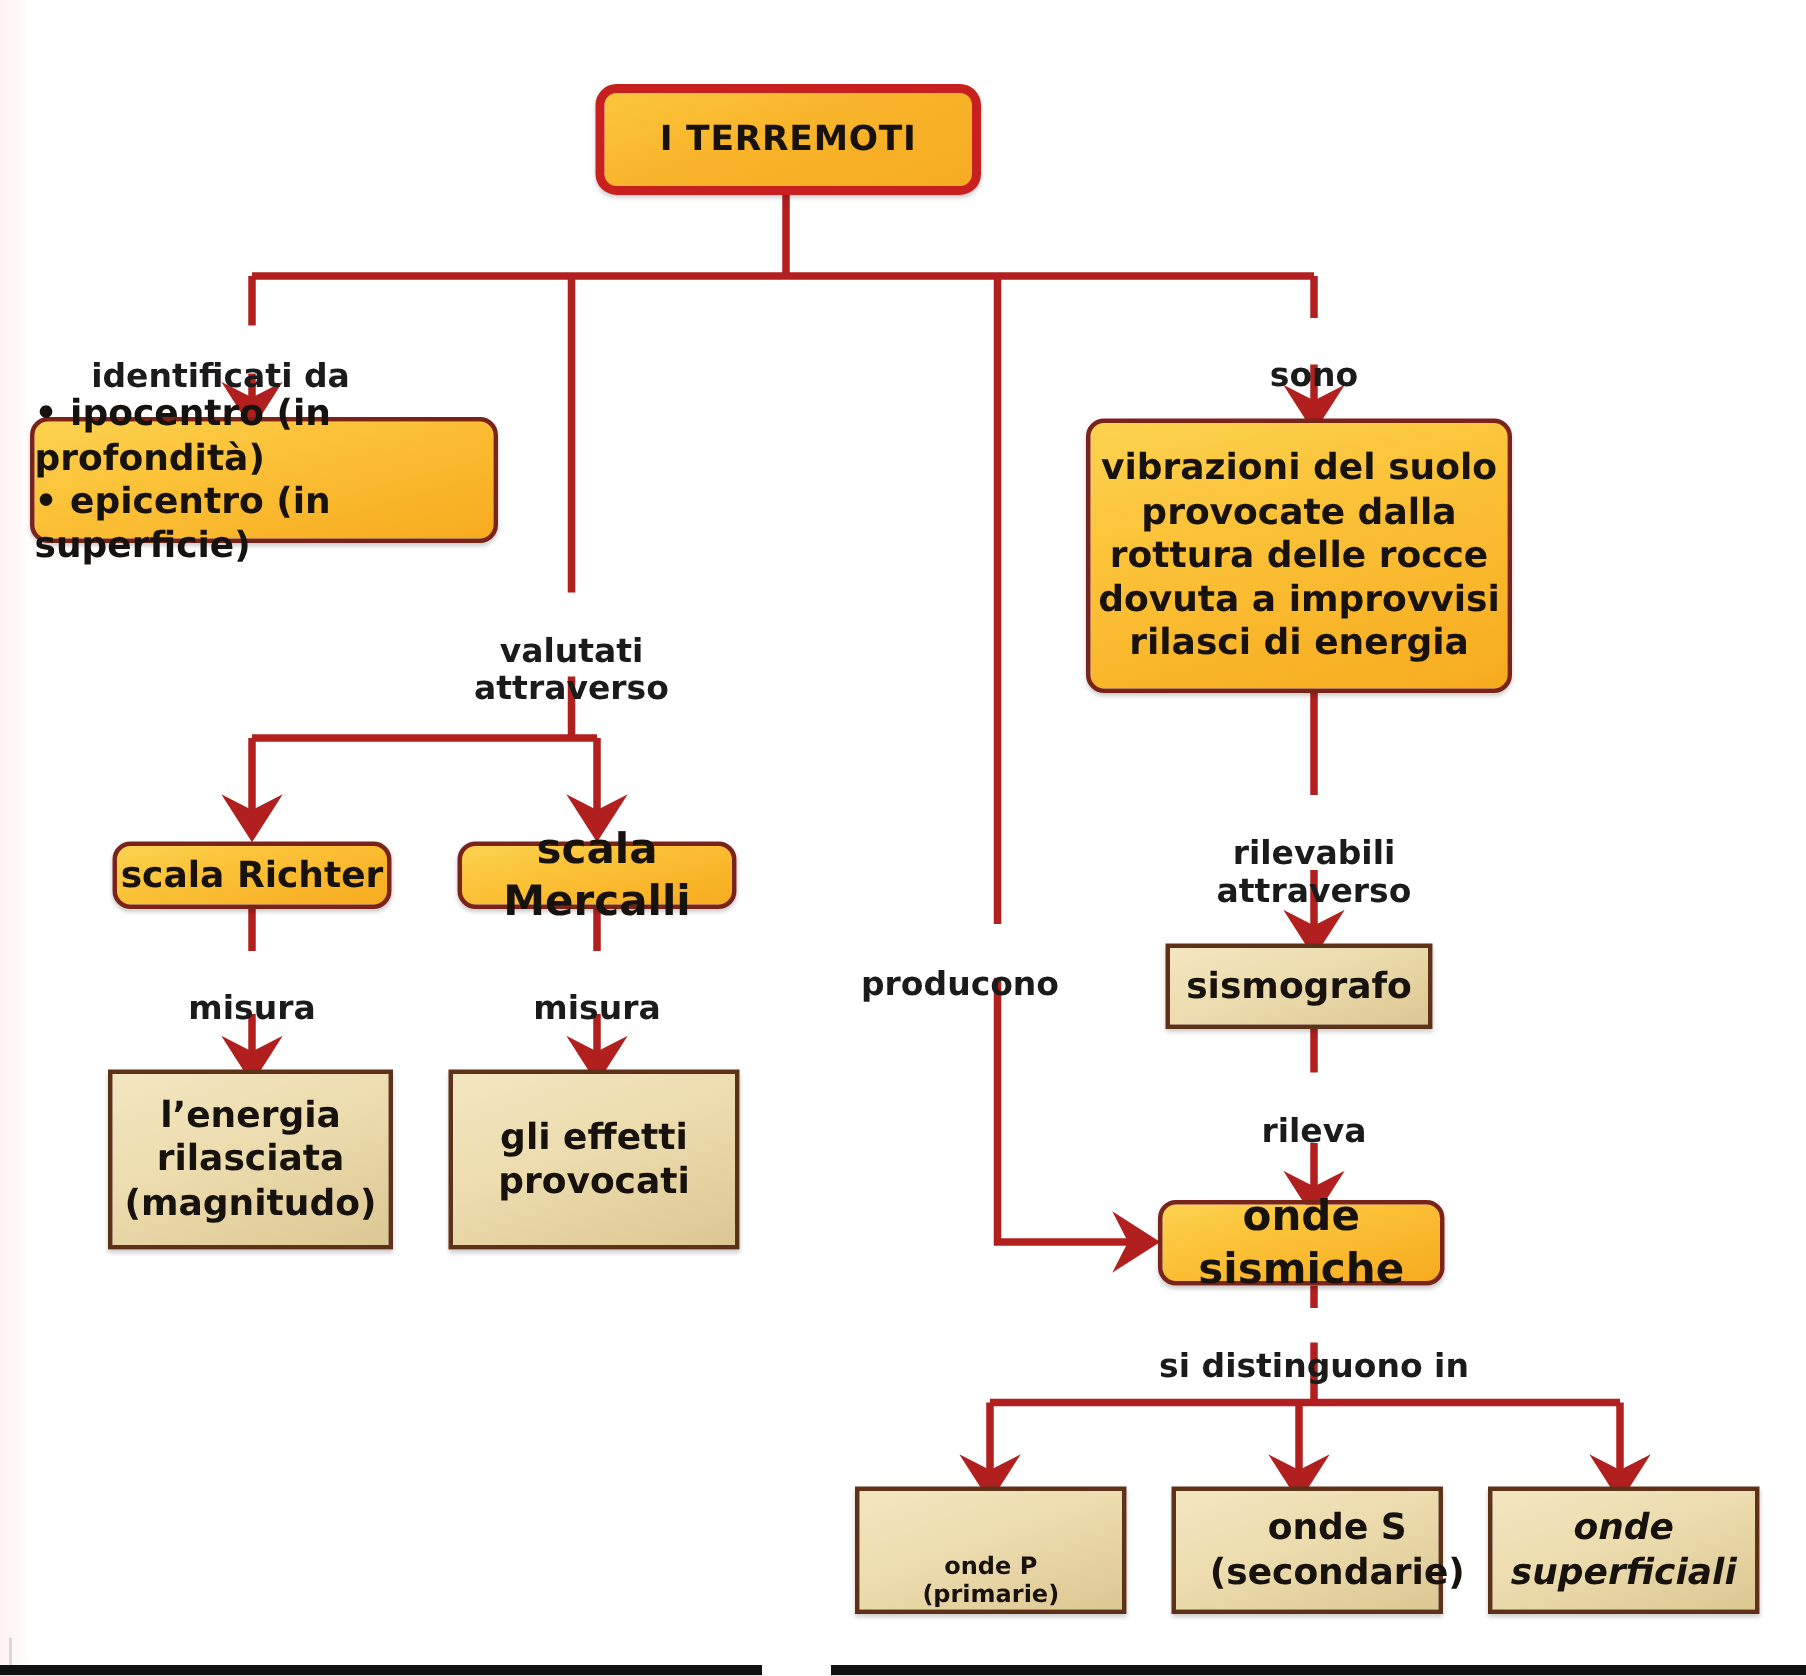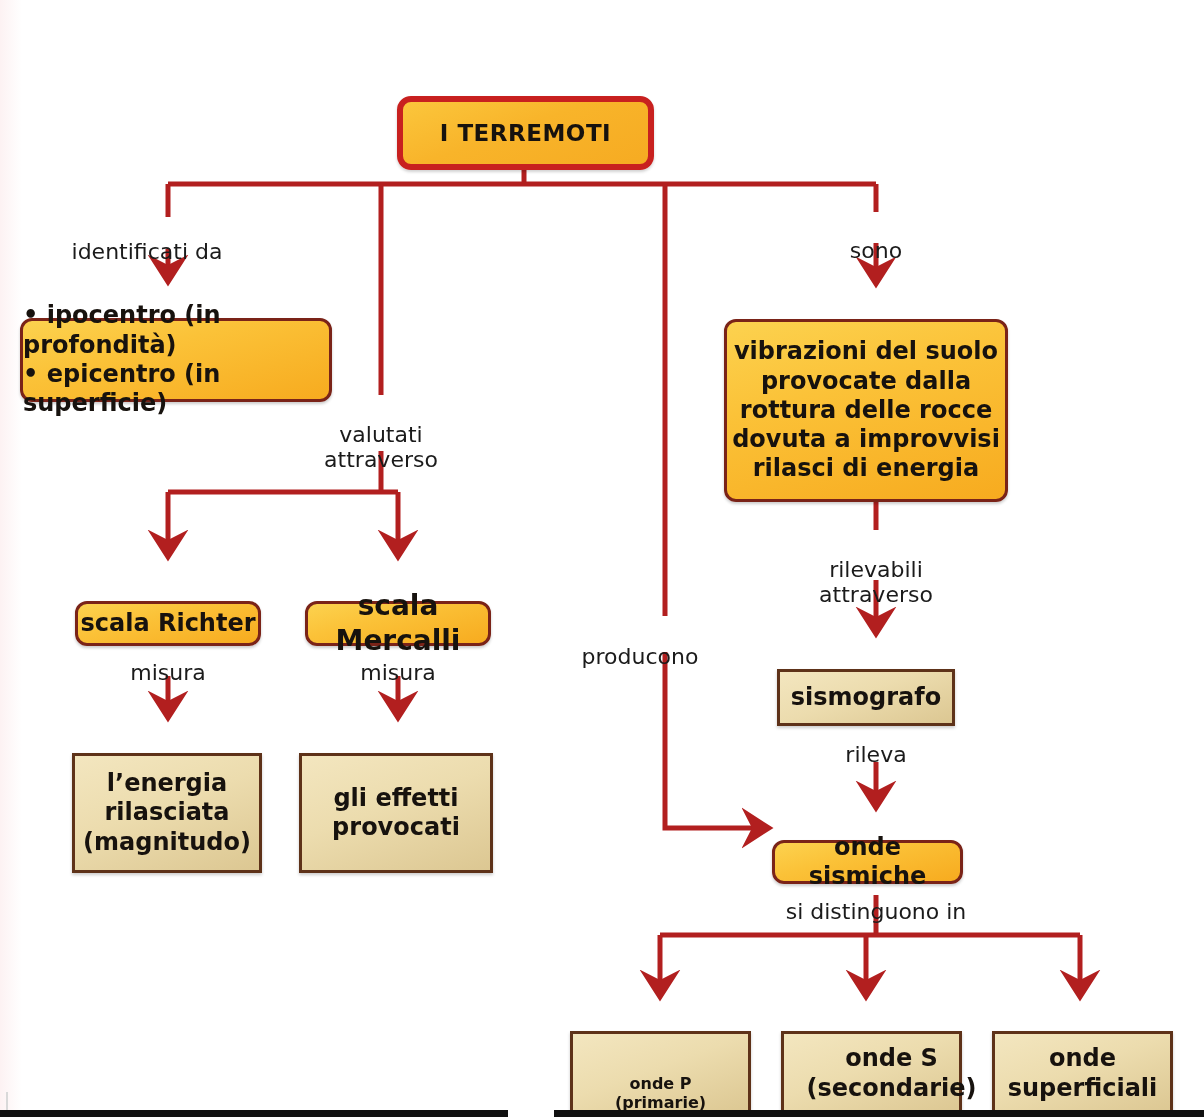--- a/index.html
+++ b/index.html
@@ -28,21 +28,20 @@
     box-sizing: border-box;
     display: flex;
     align-items: center;
     justify-content: center;
     text-align: center;
     font-weight: 700;
     color: #17120e;
     line-height: 1.22;
     white-space: pre-line;
     z-index: 3;
-    margin-top: 40px;
   }
 
   
   .node.title {
     border: 6px solid #c8201f;
     border-radius: 14px;
     background: linear-gradient(160deg, #fbc63c 0%, #f8b42a 45%, #f6ab22 100%);
     box-shadow: 0 2px 3px rgba(0,0,0,.18);
     letter-spacing: .5px;
   }
@@ -65,21 +64,21 @@
 
   .node .bullets {
     text-align: left;
     white-space: pre-line;
   }
 
   
   .wlabel {
     position: absolute;
     color: #1b1b1b;
-    font-weight: 400;
+    font-weight: 700;
     font-size: 22px;
     line-height: 1.16;
     text-align: center;
     white-space: pre-line;
     z-index: 4;
   }
 
   
   .pagebar {
     position: absolute;
@@ -179,35 +178,35 @@
 
   <div class="node beige" style="left:299px; top:713px; width:194px; height:120px; font-size:24px;">
     <span>gli effetti
 provocati</span>
   </div>
 
   <div class="node beige" style="left:777px; top:629px; width:178px; height:57px; font-size:24px;">
     <span>sismografo</span>
   </div>
 
-  <div class="node orange" style="left:772px; top:800px; width:191px; height:44px; font-size:24px;">
+  <div class="node orange" style="left:772px; top:800px; width:191px; height:57px; font-size:28px;">
     <span>onde sismiche</span>
   </div>
 
   <div class="node beige" style="left:570px; top:991px; width:181px; height:85px; font-size:16px;align-items:flex-end;">
     <span>onde P
 (primarie)</span>
   </div>
 
   <div class="node beige" style="left:781px; top:991px; width:181px; height:85px; font-size:24px;padding-left:40px;">
     <span>onde S
 (secondarie)</span>
   </div>
 
-  <div class="node beige" style="left:992px; top:991px; width:181px; height:85px; font-size:24px;">
+  <div class="node beige" style="left:992px; top:991px; width:181px; height:85px; font-size:24px;font-style:italic;">
     <span>onde
 superficiali</span>
   </div>
 
   <div class="wlabel" style="left:32px; top:213px; width:230px;">
     <span>identificati da</span>
   </div>
 
   <div class="wlabel" style="left:286px; top:396px; width:190px;">
     <span>valutati

